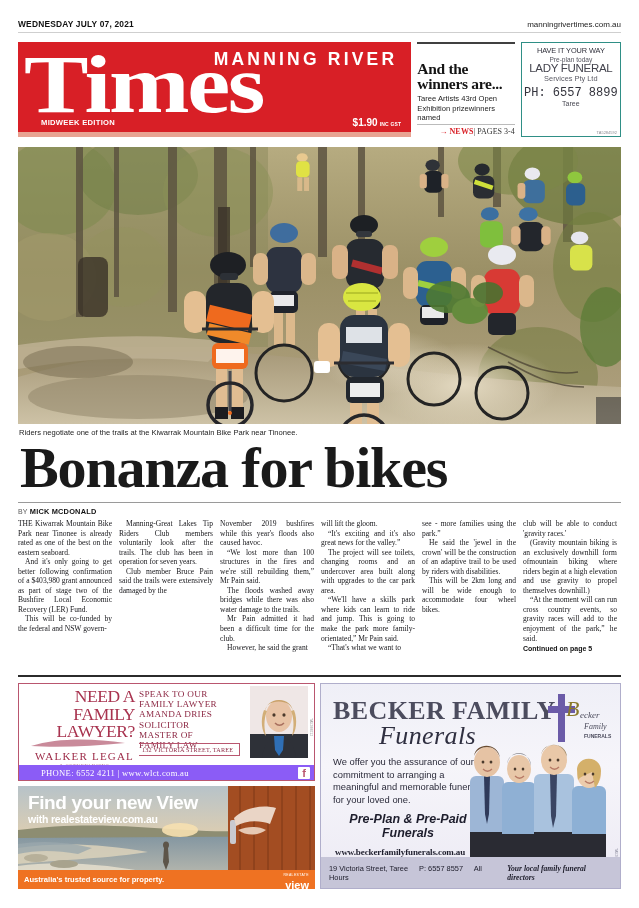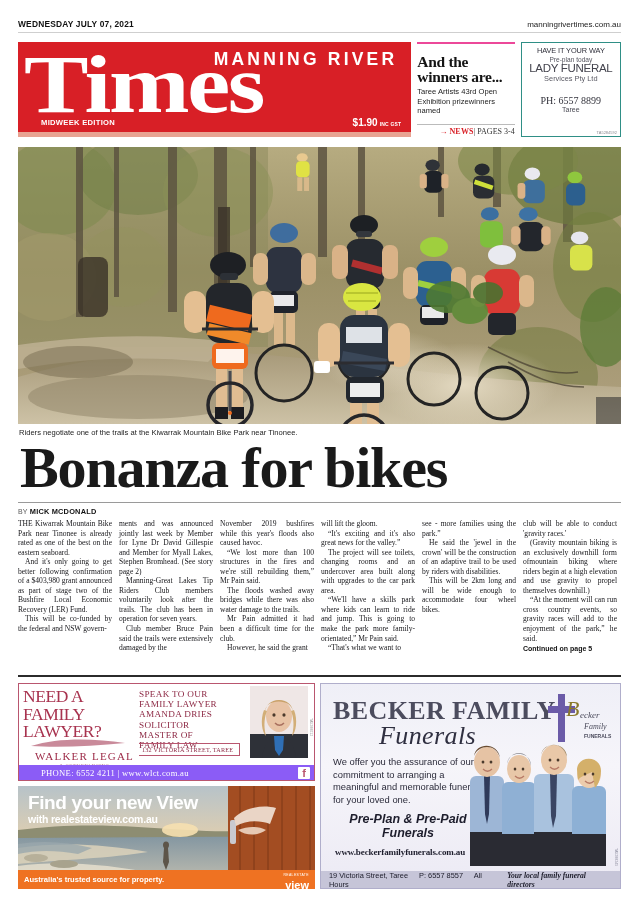--- a/index.html
+++ b/index.html
@@ -59,21 +59,21 @@
   .mast-price {
     position: absolute; right: 10px; bottom: 9px;
     font-family: "Liberation Sans", sans-serif;
     font-weight: bold; font-size: 10px; color: #fff;
   }
   .mast-price .gst { font-size: 5px; margin-left: 2px; letter-spacing: .2px; }
 
   
   .teaser {
     width: 98px; height: 95px; position: relative;
-    border-top: 2px solid #ec4899; padding-top: 10px;
+    border-top: 2px solid #404040; padding-top: 17px;
   }
   .teaser-head {
     font-family: "Liberation Serif", serif;
     font-weight: bold; font-size: 15.5px; line-height: 15px; color: #141414;
     letter-spacing: -.3px;
   }
   .teaser-sub {
     font-family: "Liberation Sans", sans-serif;
     font-size: 7.6px; line-height: 9.6px; color: #232323; margin-top: 3px;
   }
@@ -113,22 +113,22 @@
   }
   .lf-name {
     font-family: "Liberation Sans", sans-serif;
     font-size: 11.5px; color: #43434d; letter-spacing: -.3px; margin-top: -1px;
   }
   .lf-services {
     font-family: "Liberation Sans", sans-serif;
     font-size: 7.4px; color: #5a5a64;
   }
   .lf-ph {
-    font-family: Liberation Serif, serif;
-    font-size: 10px; color: #33333c; margin-top: 12px;
+    font-family: Liberation Mono, monospace;
+    font-size: 12px; color: #33333c; margin-top: 3px;
   }
   .lf-town {
     font-family: "Liberation Sans", sans-serif;
     font-size: 7px; color: #4a4a54;
   }
   .lf-code {
     position: absolute; right: 3px; bottom: 1px;
     font-family: "Liberation Sans", sans-serif; font-size: 4px; color: #8a8a92;
   }
 
@@ -183,21 +183,21 @@
 
   
   .walker {
     height: 98px; border: 1px solid #b9566f; background: #fff;
     position: relative; display: flex; overflow: hidden;
   }
   .walker-l { width: 118px; padding: 4px 2px 0 4px; }
   .walker-head {
     font-family: "Liberation Serif", serif;
     font-size: 17.5px; line-height: 17.5px; font-weight: normal;
-    color: #a8334f; letter-spacing: -.4px;
+    color: #a8334f; letter-spacing: -.4px; text-align: right;
   }
   .walker-brand {
     position: absolute; left: 16px; bottom: 12px;
     font-family: "Liberation Serif", serif;
     font-size: 11px; color: #9d2a47; letter-spacing: 1.2px;
   }
   .walker-brand small {
     display: block; font-size: 4.6px; letter-spacing: .6px;
     color: #b06d80; text-align: center; margin-top: 1px;
   }
@@ -307,21 +307,21 @@
   }
   .becker-web {
     position: absolute; left: 14px; top: 163px;
     font-family: "Liberation Serif", serif;
     font-weight: bold; font-size: 9px; color: #1d1d2c; letter-spacing: -.1px;
   }
   .becker-people {
     position: absolute; right: 6px; bottom: 22px; width: 150px; height: 130px;
   }
   .becker-footer {
-    position: absolute; left: 0; right: 0; bottom: 0; height: 17px;
+    position: absolute; left: 0; right: 0; bottom: 0; height: 31px;
     background: #c6c5d8; display: flex; align-items: center;
     justify-content: space-between; padding: 0 8px;
   }
   .becker-foot-l {
     font-family: "Liberation Sans", sans-serif; font-size: 7.4px; color: #20202e;
   }
   .becker-foot-l span { margin-right: 9px; }
   .becker-foot-r {
     font-family: "Liberation Serif", serif; font-style: italic;
     font-weight: bold; font-size: 7.6px; color: #20202e;
@@ -585,21 +585,20 @@
     <b>MICK MCDONALD</b>
   </div>
 
   <div class="story">
     <div class="col">
       <p class="first">THE Kiwarrak Mountain Bike Park near Tinonee is already rated as one of the best on the eastern seaboard.</p>
       <p>And it's only going to get better following confirmation of a $403,980 grant announced as part of stage two of the Bushfire Local Economic Recovery (LER) Fund.</p>
       <p>This will be co-funded by the federal and NSW govern-</p>
     </div>
     <div class="col">
-      <p class="first">ments and was announced jointly last week by Member for Lyne Dr David Gillespie and Member for Myall Lakes, Stephen Bromhead. (See story page 2)</p>
       <p>Manning-Great Lakes Tip Riders Club members voluntarily look after the trails. The club has been in operation for seven years.</p>
       <p>Club member Bruce Pain said the trails were extensively damaged by the</p>
     </div>
     <div class="col">
       <p class="first">November 2019 bushfires while this year's floods also caused havoc.</p>
       <p>“We lost more than 100 structures in the fires and we're still rebuilding them,” Mr Pain said.</p>
       <p>The floods washed away bridges while there was also water damage to the trails.</p>
       <p>Mr Pain admitted it had been a difficult time for the club.</p>
       <p>However, he said the grant</p>
     </div>

